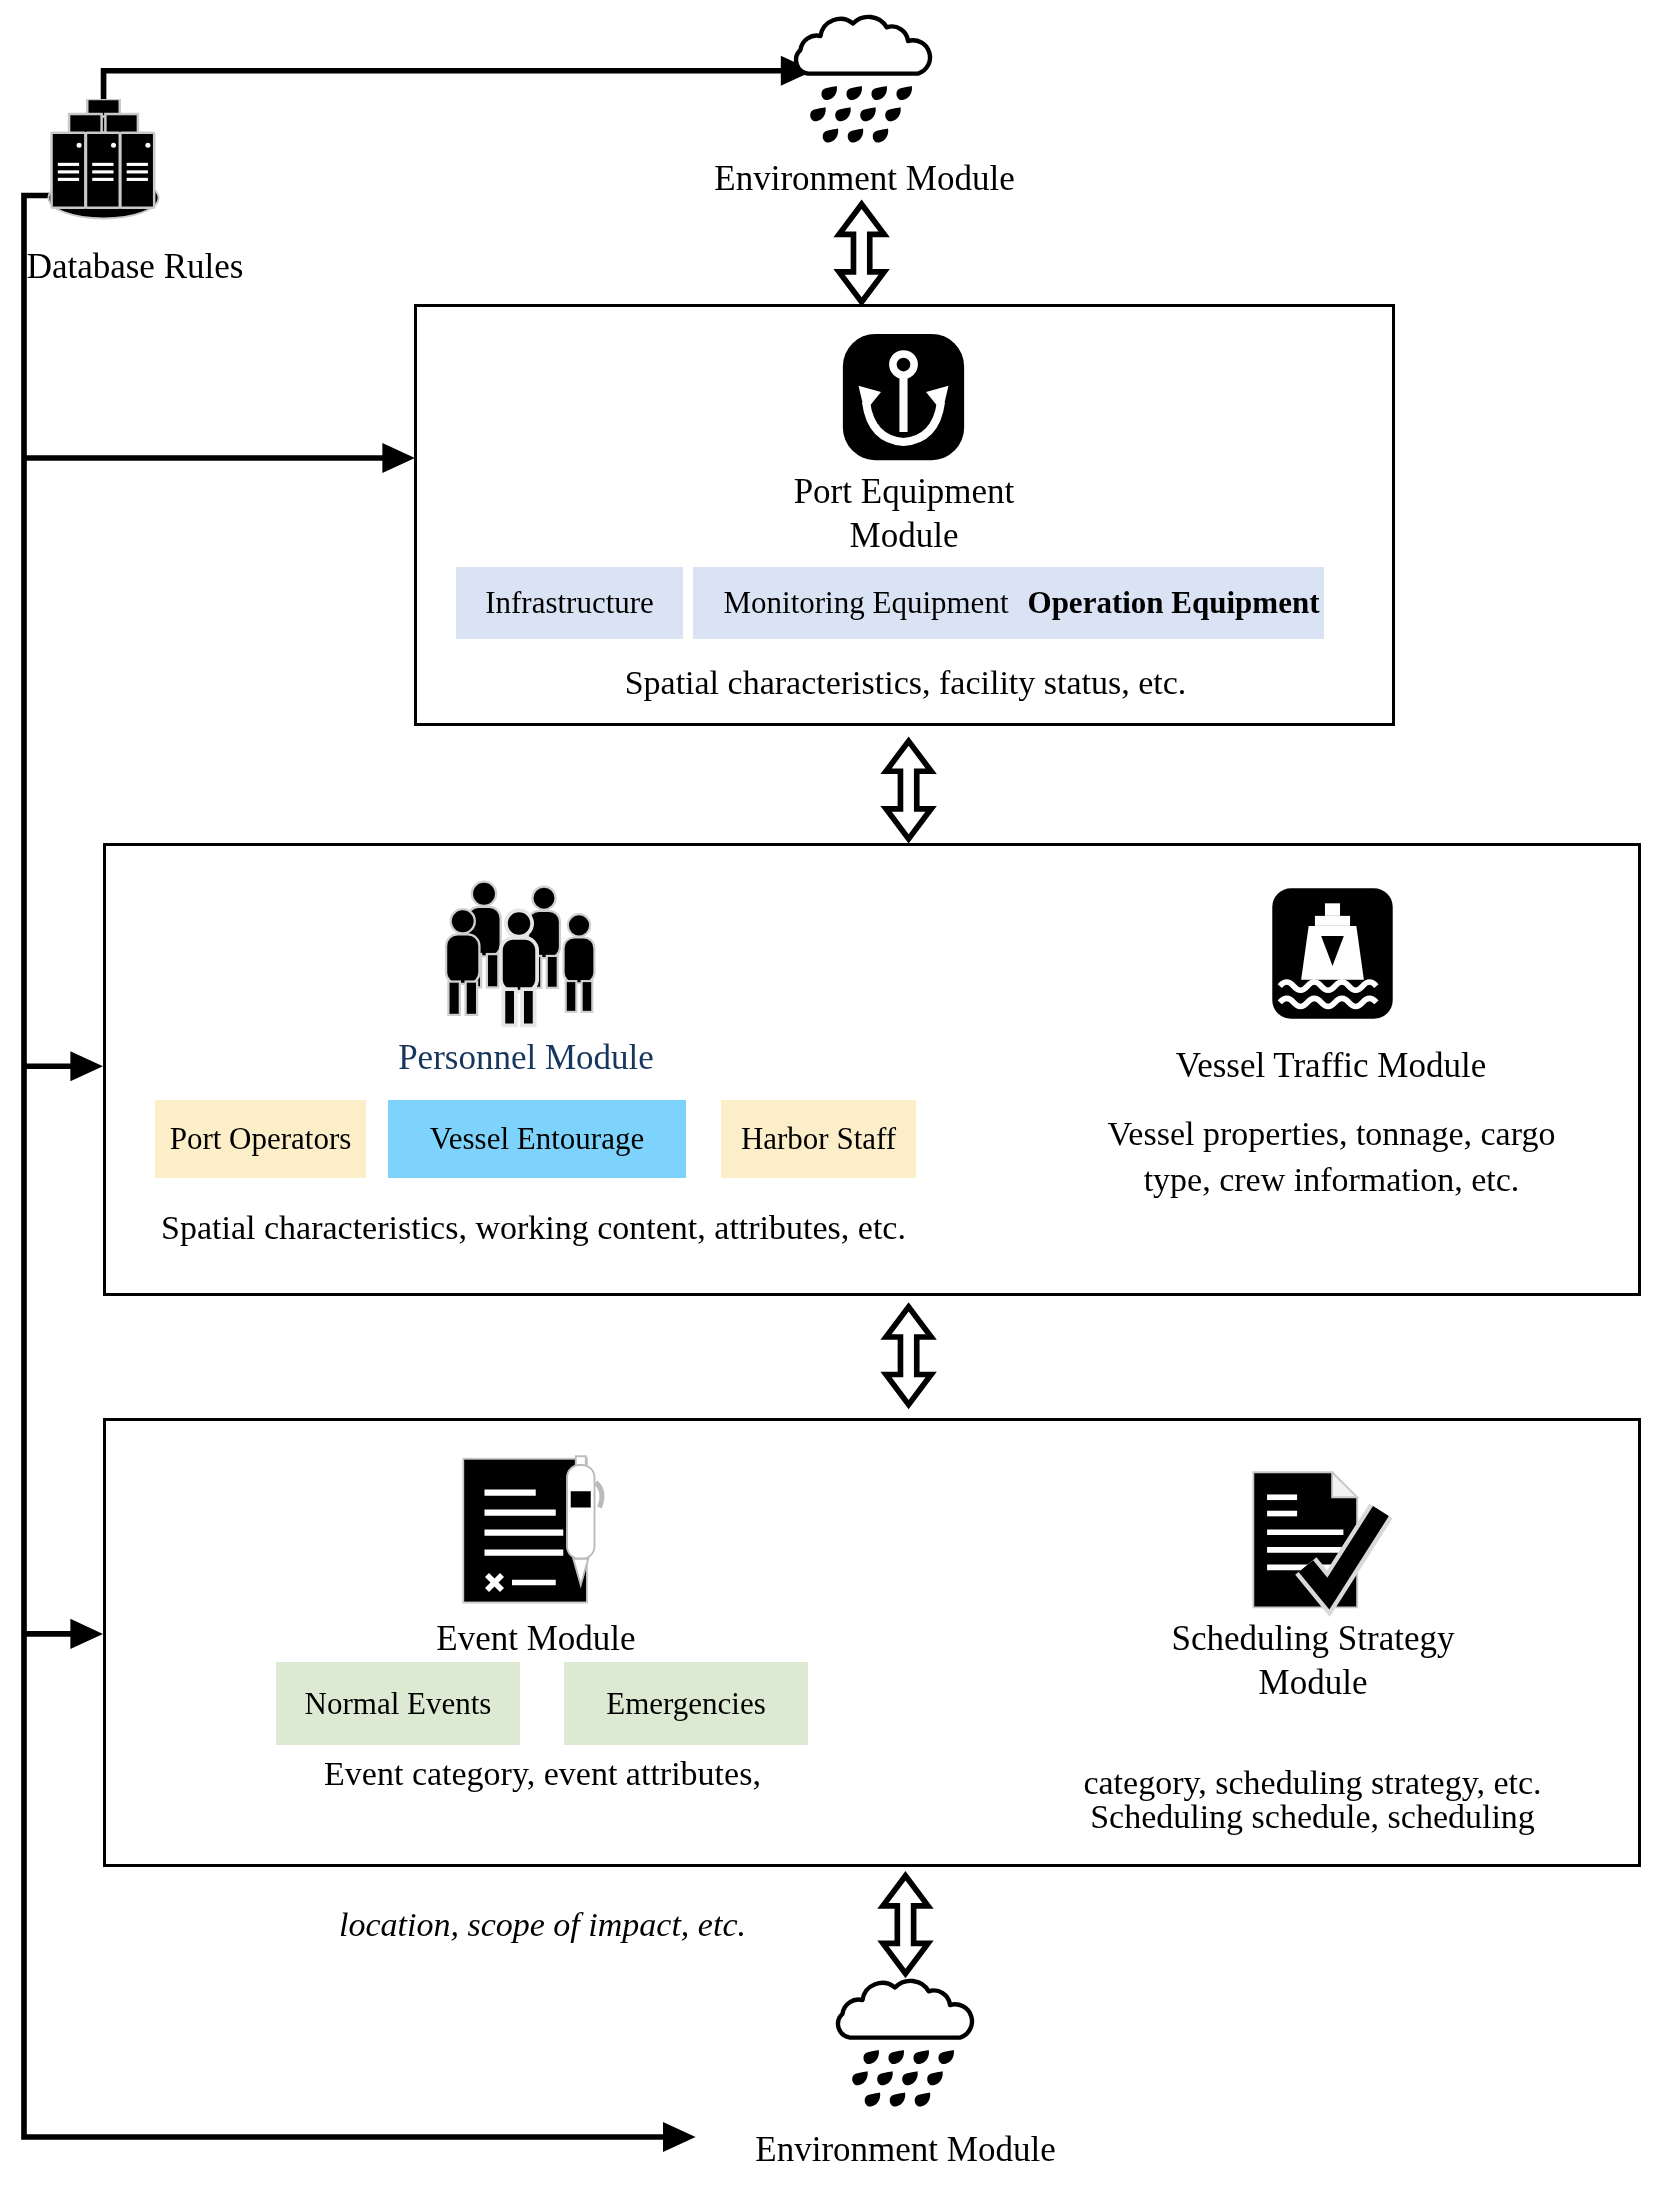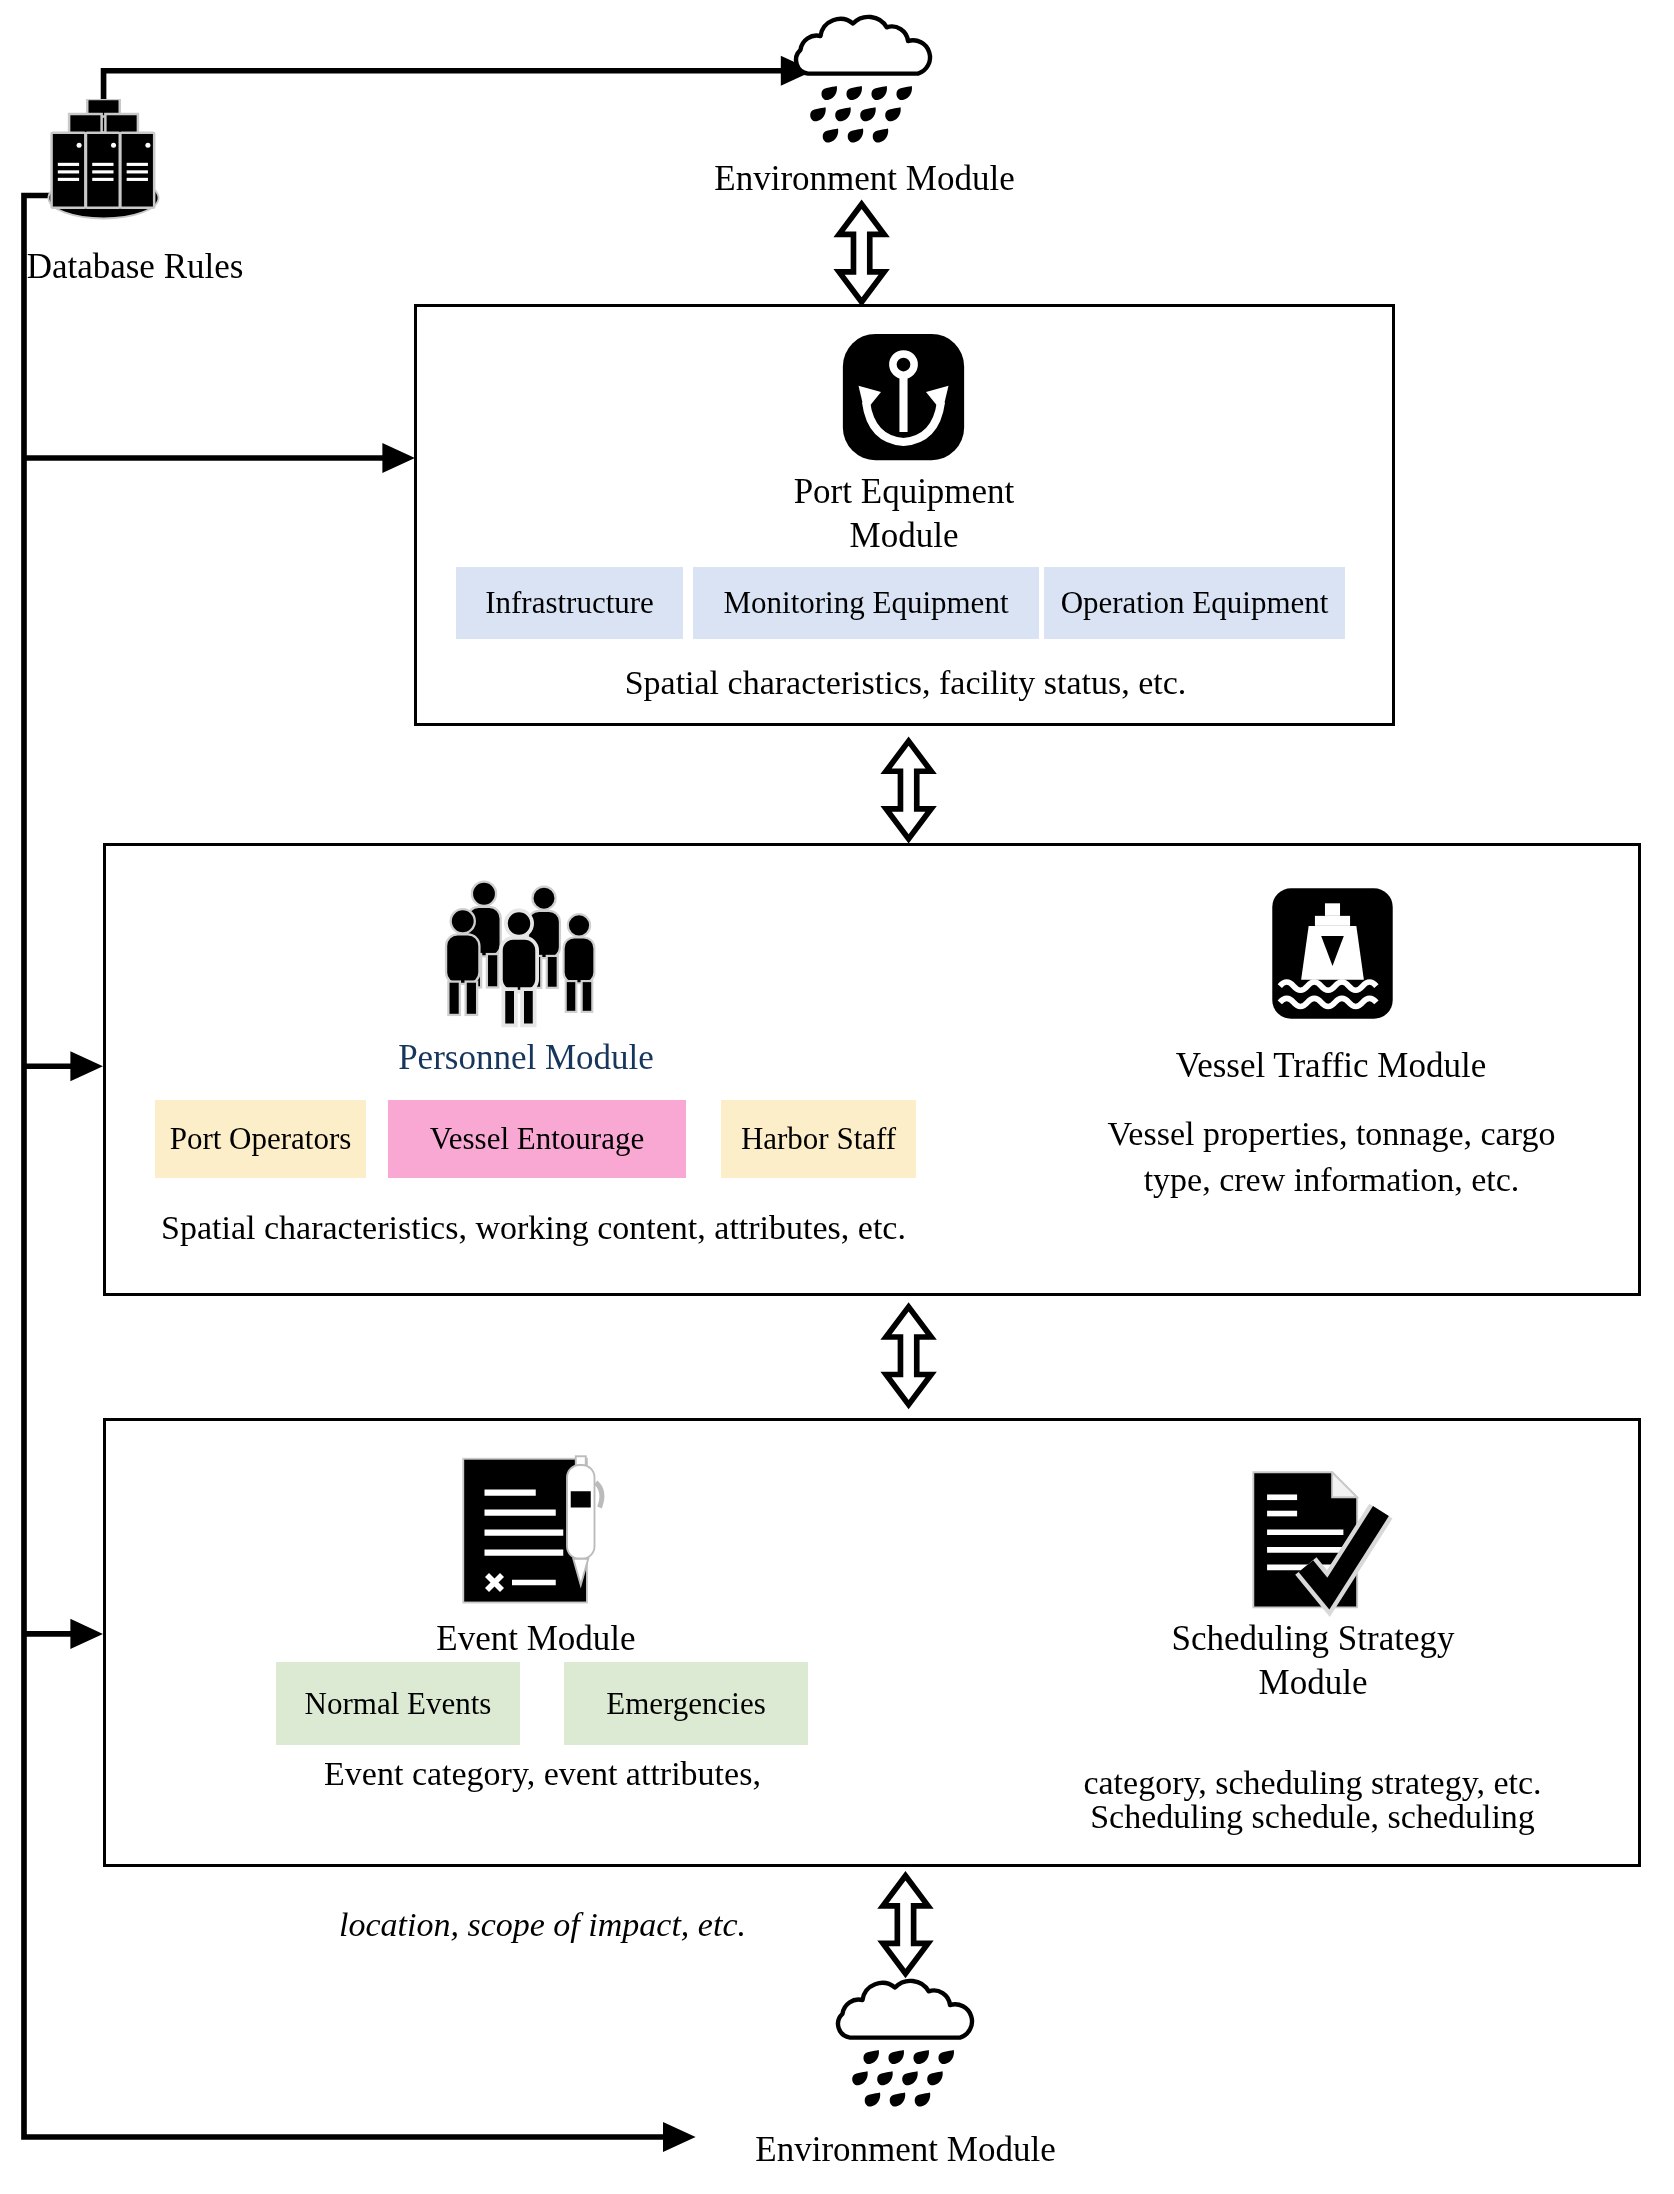--- a/index.html
+++ b/index.html
@@ -116,37 +116,37 @@
     <circle cx="100" cy="52" r="17" fill="none" stroke="#fff" stroke-width="12"></circle>
     <line x1="100" y1="69" x2="100" y2="160" stroke="#fff" stroke-width="13"></line>
     <path d="M 40,112 Q 48,172 100,176 Q 152,172 160,112" fill="none" stroke="#fff" stroke-width="13"></path>
     <polygon points="28,86 64,96 38,128" fill="#fff"></polygon>
     <polygon points="172,86 136,96 162,128" fill="#fff"></polygon>
   </svg>
   <div class="abs ctr t56" style="left:716px;top:471px;width:376px;">Port Equipment</div>
   <div class="abs ctr t56" style="left:716px;top:515px;width:376px;">Module</div>
   <div class="chip" style="left: 456px; top: 567px; width: 227px; height: 72px; background-color: rgb(218, 227, 243);">Infrastructure</div>
   <div class="chip" style="left: 693px; top: 567px; width: 346px; height: 72px; background-color: rgb(218, 227, 243);">Monitoring Equipment</div>
-  <div class="chip" style="left: 1044px; top: 567px; width: 301px; height: 72px; background-color: rgb(218, 227, 243);">Operation Equipment</div>
+  <div class="chip" style="left: 1023px; top: 567px; width: 301px; height: 72px; background-color: rgb(218, 227, 243); font-weight: bold;">Operation Equipment</div>
   <div class="abs ctr t54" style="left:539px;top:663px;width:733px;">Spatial characteristics, facility status, etc.</div>
 
   <svg class="abs" style="left:439px;top:870px;" width="175" height="162" viewBox="0 0 280 258">
     <g fill="#000" stroke="#cfcfcf" stroke-width="4">
       <use href="#sym-person" transform="translate(72,18) scale(0.92)"></use>
       <use href="#sym-person" transform="translate(168,26) scale(0.88)"></use>
       <use href="#sym-person" transform="translate(38,62) scale(0.92)"></use>
       <use href="#sym-person" transform="translate(224,70) scale(0.85)"></use>
     </g>
     <g fill="#000" stroke="#e6e6e6" stroke-width="6">
       <use href="#sym-person" transform="translate(128,64) scale(1.0)"></use>
     </g>
   </svg>
   <div class="abs ctr t56" style="left: 338px; top: 1037px; width: 376px; color: rgb(23, 54, 93);">Personnel Module</div>
   <div class="chip" style="left: 155px; top: 1100px; width: 211px; height: 78px; background-color: rgb(252, 238, 200);">Port Operators</div>
-  <div class="chip" style="left: 388px; top: 1100px; width: 298px; height: 78px; background-color: #f9a8d4;">Vessel Entourage</div>
+  <div class="chip" style="left: 388px; top: 1100px; width: 298px; height: 78px; background-color: #7dd3fc;">Vessel Entourage</div>
   <div class="chip" style="left: 721px; top: 1100px; width: 195px; height: 78px; background-color: rgb(252, 238, 200);">Harbor Staff</div>
   <div class="abs ctr t54" style="left:95px;top:1208px;width:877px;">Spatial characteristics, working content, attributes, etc.</div>
 
   <svg class="abs" style="left:1271px;top:887px;" width="123" height="133" viewBox="0 0 196 212">
     <rect x="2" y="2" width="192" height="208" rx="30" fill="#000"></rect>
     <rect x="86" y="26" width="24" height="20" fill="#fff"></rect>
     <rect x="70" y="46" width="56" height="16" fill="#fff"></rect>
     <polygon points="60,62 136,62 148,148 48,148" fill="#fff"></polygon>
     <polygon points="80,78 116,78 98,126" fill="#000"></polygon>
     <path d="M14,158 q 11,-13 22,0 t 22,0 t 22,0 t 22,0 t 22,0 t 22,0 t 22,0" fill="none" stroke="#fff" stroke-width="9"></path>

